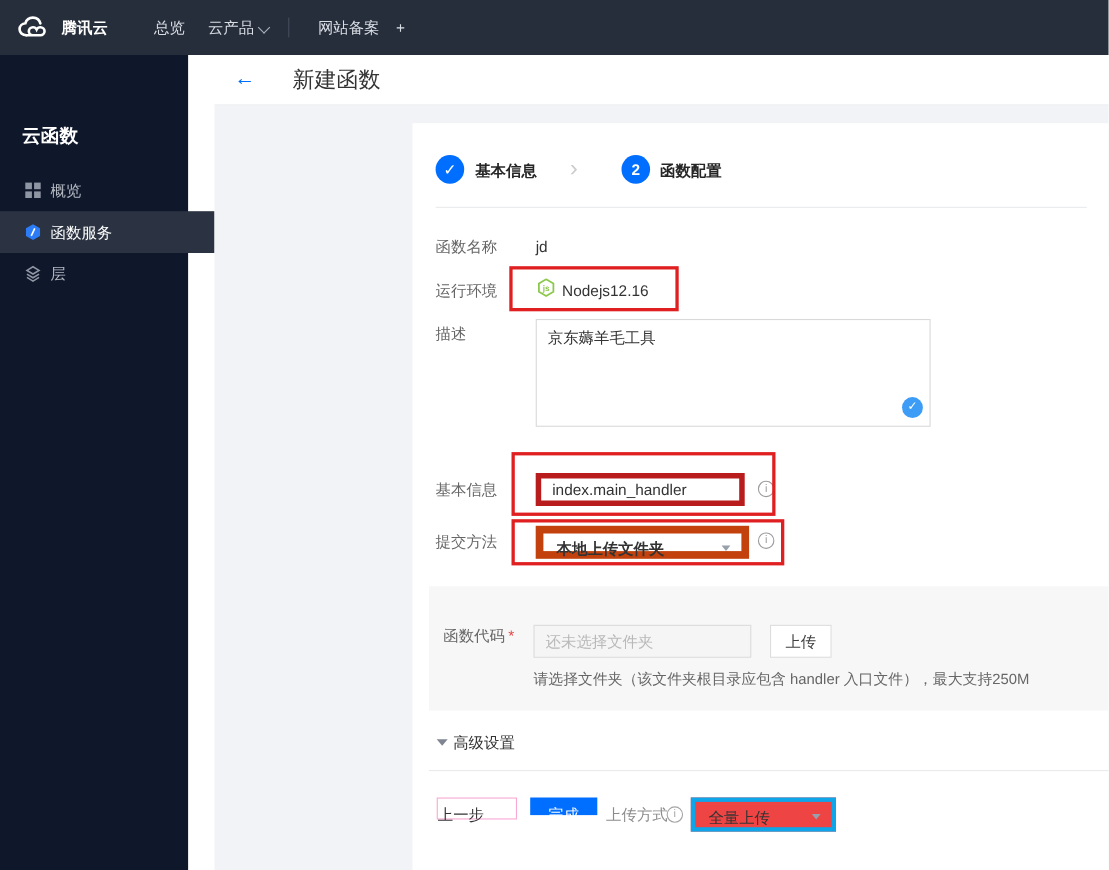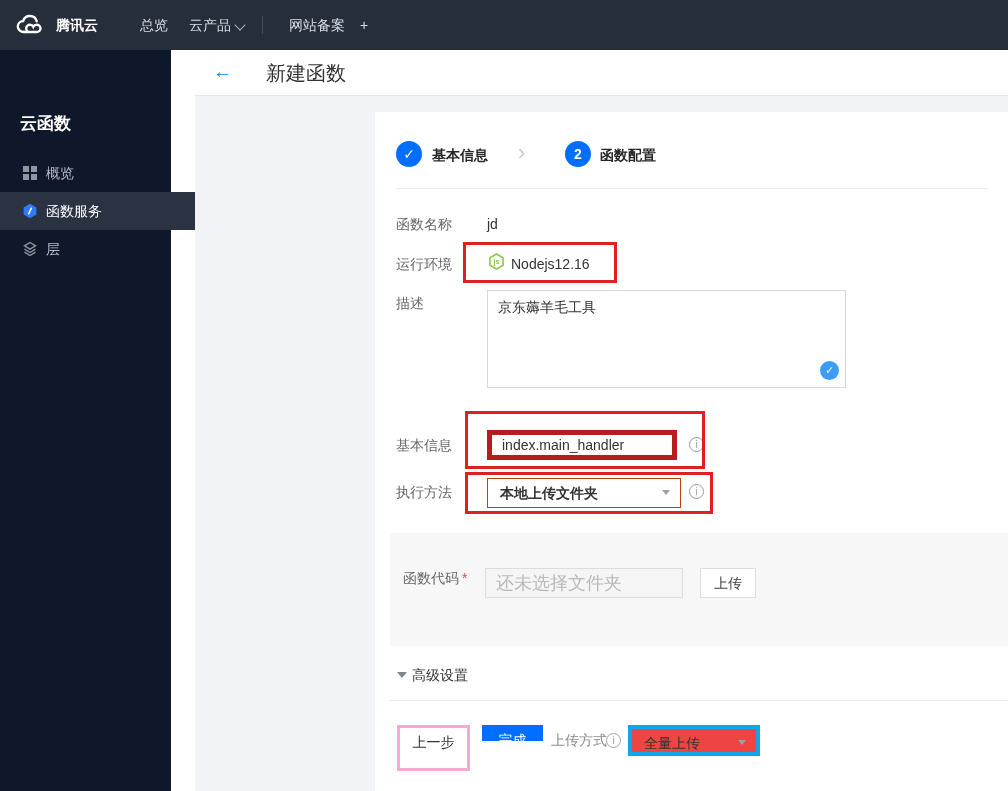--- a/index.html
+++ b/index.html
@@ -63,51 +63,51 @@
   .desc-hint{left:487px;top:398px;font-size:13px;color:#999;}
   .lb-handler{left:396px;top:437px;}
   .handler-input{left:487px;top:430px;width:190px;height:30px;box-sizing:border-box;border:5px solid #b91c1c;
                  padding:0 10px;font-size:14px;color:#333;outline:none;
                  font-family:"Liberation Sans","DejaVu Sans",sans-serif;}
   .info-icon{width:15px;height:15px;border:1px solid #9b9b9b;border-radius:50%;box-sizing:border-box;
              color:#9b9b9b;font-size:10px;line-height:13px;text-align:center;font-style:normal;cursor:pointer;}
   .info-icon::before{content:"i";}
   .info-handler{left:689px;top:437px;}
   .lb-submit{left:396px;top:484px;}
-  .submit-select{left:487px;top:478px;width:194px;height:30px;box-sizing:border-box;border:1px solid #c2410c;cursor:pointer;background:#fff;}
+  .submit-select{left:487px;top:478px;width:194px;height:30px;box-sizing:border-box;border:7px solid #c2410c;cursor:pointer;background:#fff;}
   .submit-select .txt{position:absolute;left:12px;top:0;height:28px;line-height:28px;font-size:14px;font-weight:700;color:#333;}
   .sel-caret{position:absolute;right:10px;top:11px;width:0;height:0;
              border-left:4px solid transparent;border-right:4px solid transparent;border-top:5px solid #98a0ac;}
   .info-submit{left:689px;top:484px;}
 
   
   .redbox{border:3px solid #e02020;box-sizing:border-box;pointer-events:none;}
   .rb-runtime{left:463px;top:242px;width:154px;height:41px;}
   .rb-handler{left:465px;top:411px;width:240px;height:58px;}
   .rb-submit{left:465px;top:472px;width:248px;height:42px;}
 
   
   .gray-panel{left:390px;top:533px;width:618px;height:113px;background:#f7f7f8;}
   .lb-code{left:403px;top:570px;}
   .req-star{color:#e54545;margin-left:3px;}
   .code-input{left:485px;top:568px;width:198px;height:30px;box-sizing:border-box;border:1px solid #dcdcdc;
-              background:#f5f5f6;padding:0 10px;font-size:18px;color:#999;outline:none;
+              background:#f5f5f6;padding:0 10px;font-size:14px;color:#999;outline:none;
               font-family:"Liberation Sans","DejaVu Sans",sans-serif;}
   .code-input::placeholder{color:#b9b9b9;}
   .upload-btn{left:700px;top:568px;width:56px;height:30px;box-sizing:border-box;background:#fff;
               border:1px solid #ddd;font-size:14px;color:#404040;text-align:center;line-height:28px;cursor:pointer;}
   .code-hint{left:485px;top:609px;font-size:13.5px;color:#666;}
 
   
   .adv-tri{left:397px;top:672px;width:0;height:0;
            border-left:5px solid transparent;border-right:5px solid transparent;border-top:6px solid #7f8692;}
   .adv-label{left:412px;top:667px;font-size:14px;color:#333;cursor:pointer;}
   .divider2{left:390px;top:700px;width:618px;height:1px;background:#e8eaed;}
-  .prev-btn{left:397px;top:725px;width:73px;height:46px;box-sizing:border-box;background:#fff;border:3px solid #f9a8d4;
-            font-size:14px;color:#333;text-align:center;line-height:29px;cursor:pointer;}
+  .prev-btn{left:397px;top:725px;width:73px;height:20px;box-sizing:border-box;background:#fff;border:1px solid #f9a8d4;
+            font-size:14px;color:#333;line-height:29px;cursor:pointer;}
   .finish-btn{left:482px;top:725px;width:61px;height:16px;background:#006eff;
               font-size:14px;color:#fff;text-align:center;line-height:31px;cursor:pointer;}
   .upmode-label{left:551px;top:725px;height:31px;line-height:31px;font-size:14px;color:#8c8c8c;}
   .info-upmode{left:606px;top:733px;border-color:#a5a5a5;color:#a5a5a5;}
   .mode-select{left:628px;top:725px;width:132px;height:31px;box-sizing:border-box;border:4px solid #0ea5e9;background:#ef4444;cursor:pointer;}
   .mode-select .txt{position:absolute;left:12px;top:0;height:29px;line-height:29px;font-size:14px;color:#333;}
 </style>
 </head>
 <body>
 
@@ -183,35 +183,36 @@
   <span class="abs fvalue v-runtime">Nodejs12.16</span>
 
   <span class="abs flabel lb-desc">描述</span>
   <textarea class="abs desc-area" style="">京东薅羊毛工具</textarea>
   <div class="abs valid-check">✓</div>
 
   <span class="abs flabel lb-handler">基本信息</span>
   <input class="abs handler-input" type="text" value="index.main_handler" style="">
   <i class="abs info-icon info-handler"></i>
 
-  <span class="abs flabel lb-submit">执行方法</span>
+  <span class="abs flabel lb-submit">提交方法</span>
   <div class="abs submit-select">
     <span class="txt">本地上传文件夹</span>
     <i class="sel-caret"></i>
   </div>
   <i class="abs info-icon info-submit"></i>
 
   <div class="abs redbox rb-runtime"></div>
   <div class="abs redbox rb-handler"></div>
   <div class="abs redbox rb-submit"></div>
 
   <div class="abs gray-panel"></div>
   <span class="abs flabel lb-code"><span>函数代码</span><span class="req-star">*</span></span>
   <input class="abs code-input" type="text" disabled="" placeholder="还未选择文件夹" style="">
   <div class="abs upload-btn">上传</div>
+  <span class="abs code-hint">请选择文件夹（该文件夹根目录应包含 handler 入口文件），最大支持250M</span>
 
   <i class="abs adv-tri"></i>
   <span class="abs adv-label">高级设置</span>
 
   <div class="abs divider2"></div>
 
   <div class="abs prev-btn">上一步</div>
   <div class="abs finish-btn">完成</div>
   <span class="abs upmode-label">上传方式</span>
   <i class="abs info-icon info-upmode"></i>

